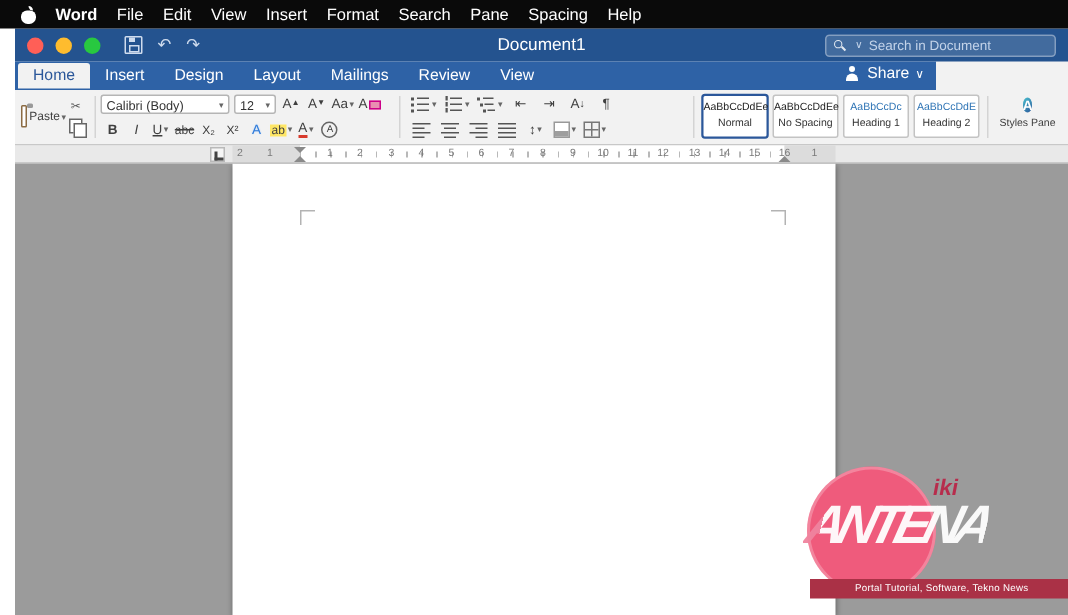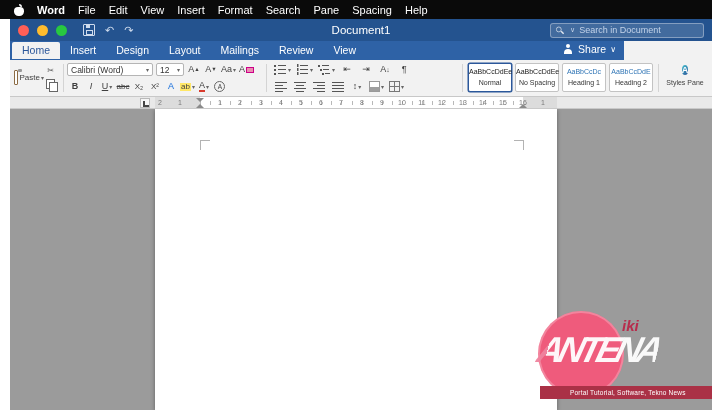--- a/index.html
+++ b/index.html
@@ -214,21 +214,21 @@
         <div class="mini-col" style="margin-left:2px">
           <span style="font-size:8px;color:#555">✂</span>
           <span class="copy-ic"></span>
         </div>
       </div>
     </div>
     <div class="vdiv" style="left:53px"></div>
 
     <div class="row" style="left:57px;top:3px;gap:3px">
       <div class="combo" style="width:86px">
-        <span class="combo-txt">Calibri (Word)</span>
+        <span class="combo-txt">Calibri (Body)</span>
         <span class="arr">▾</span>
       </div>
       <div class="combo" style="width:28px">
         <span class="combo-txt">12</span>
         <span class="arr">▾</span>
       </div>
       <span class="ib">
         <span>A</span>
         <span class="tiny">▲</span>
       </span>

